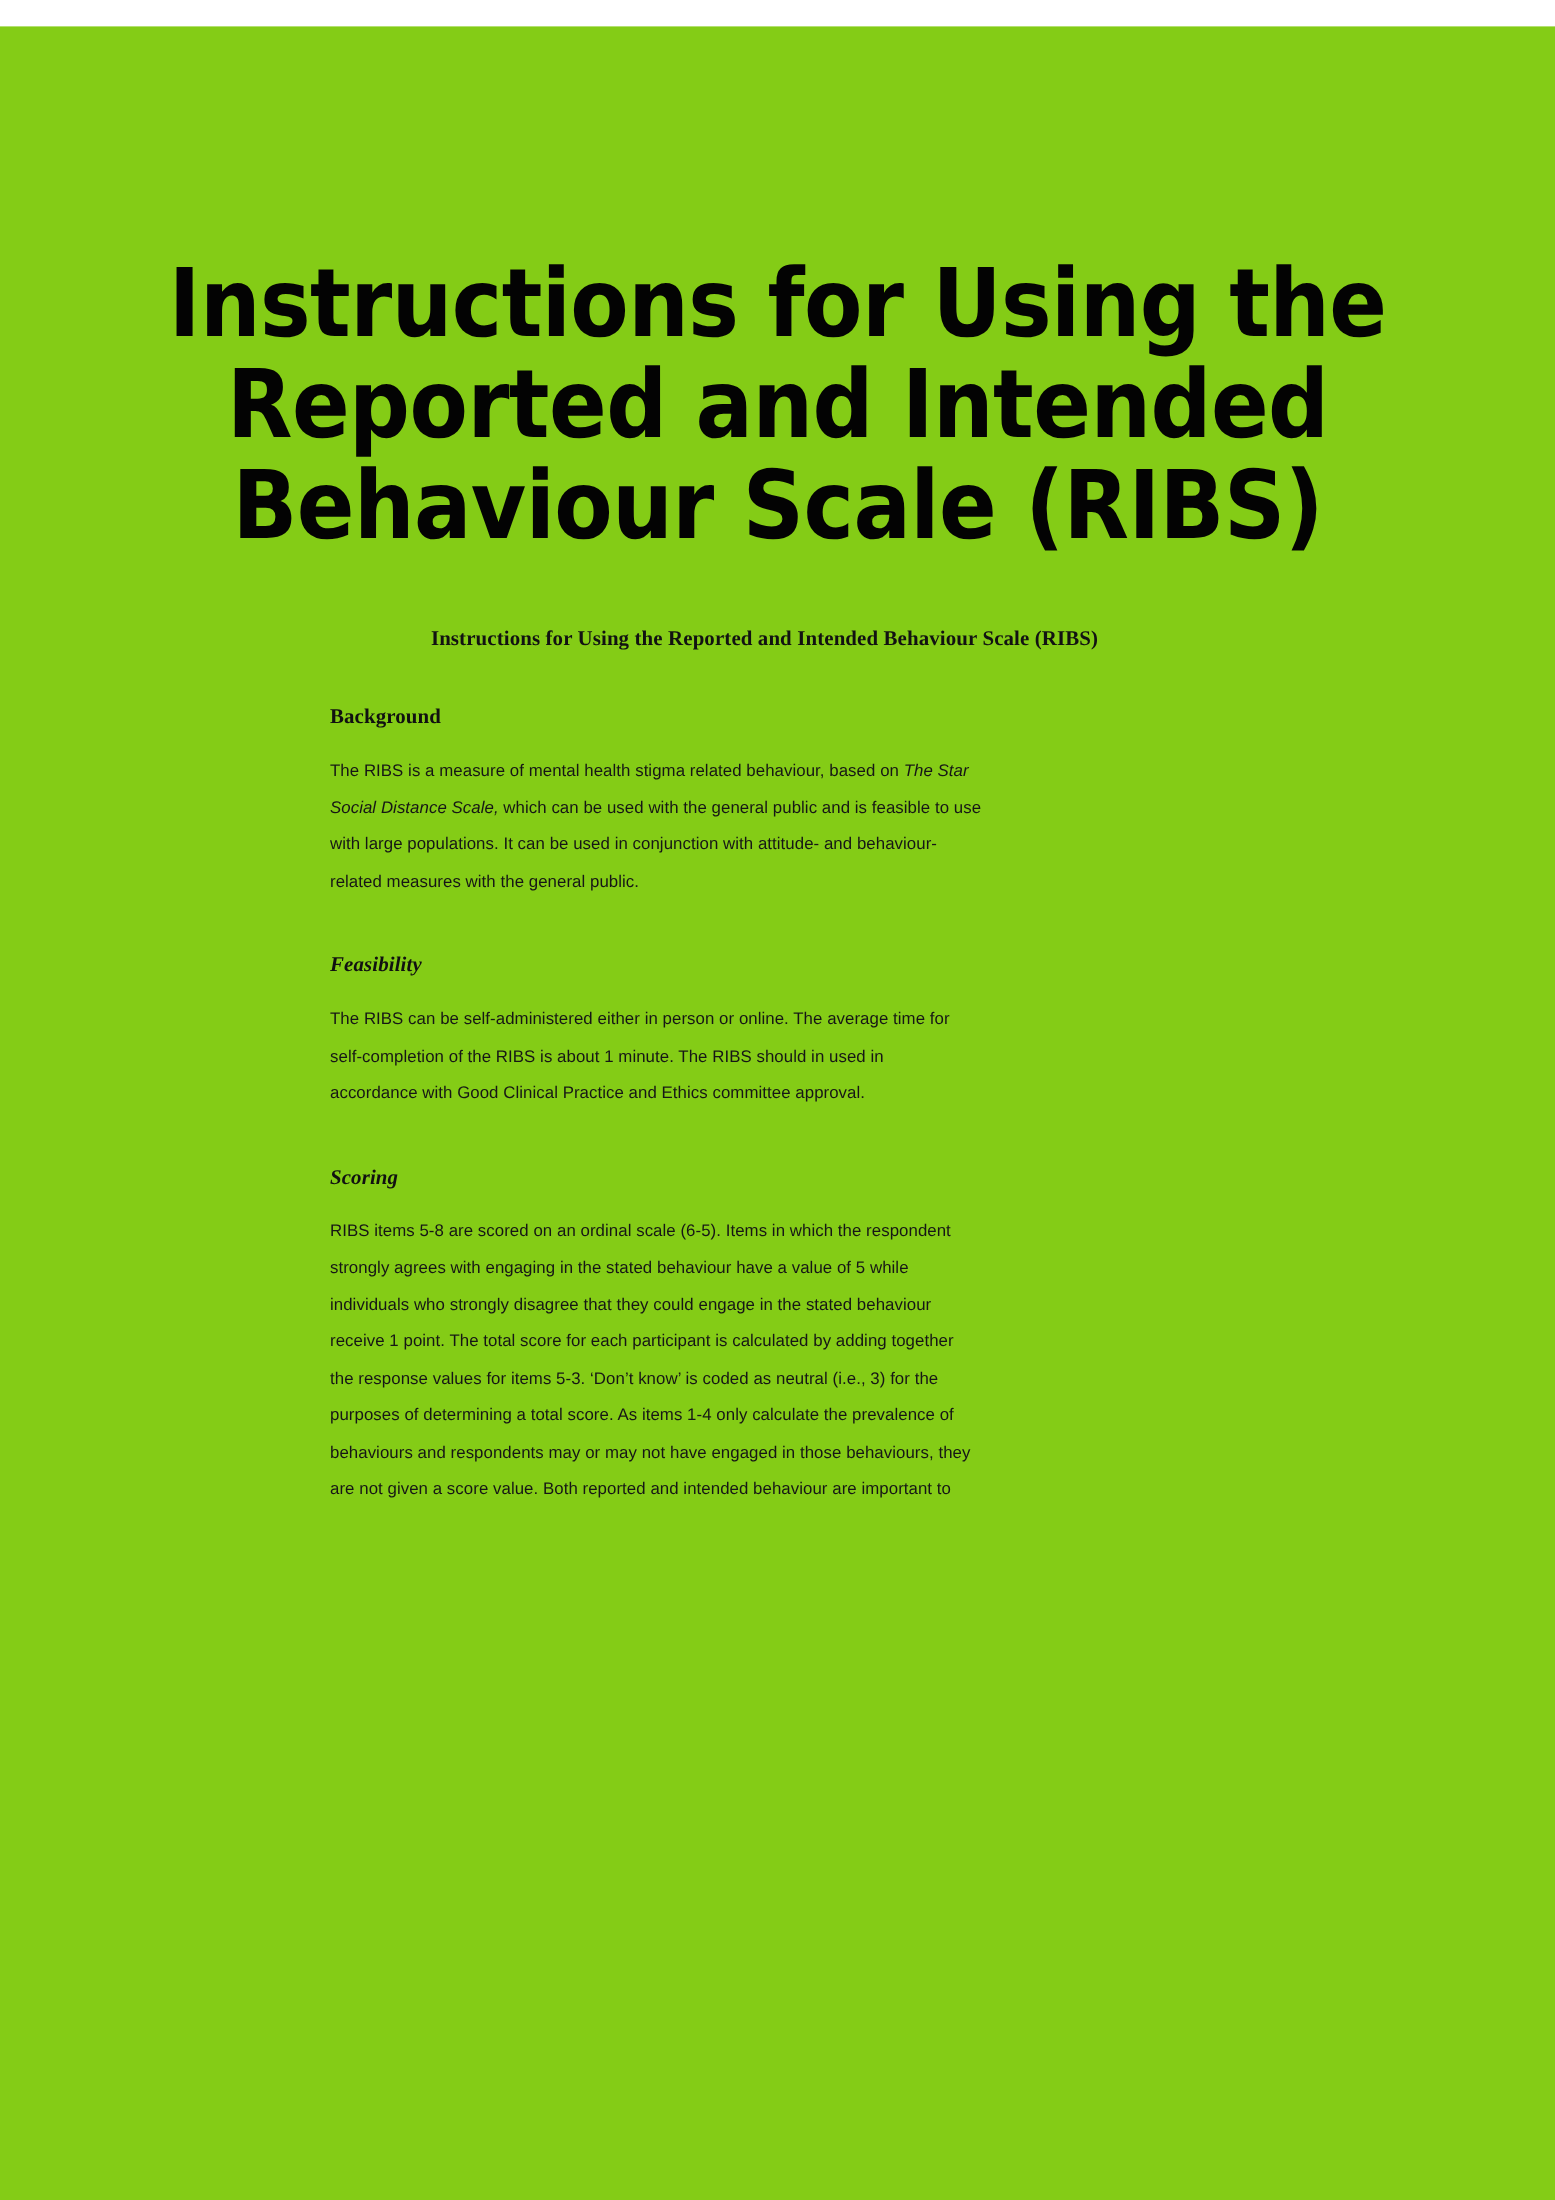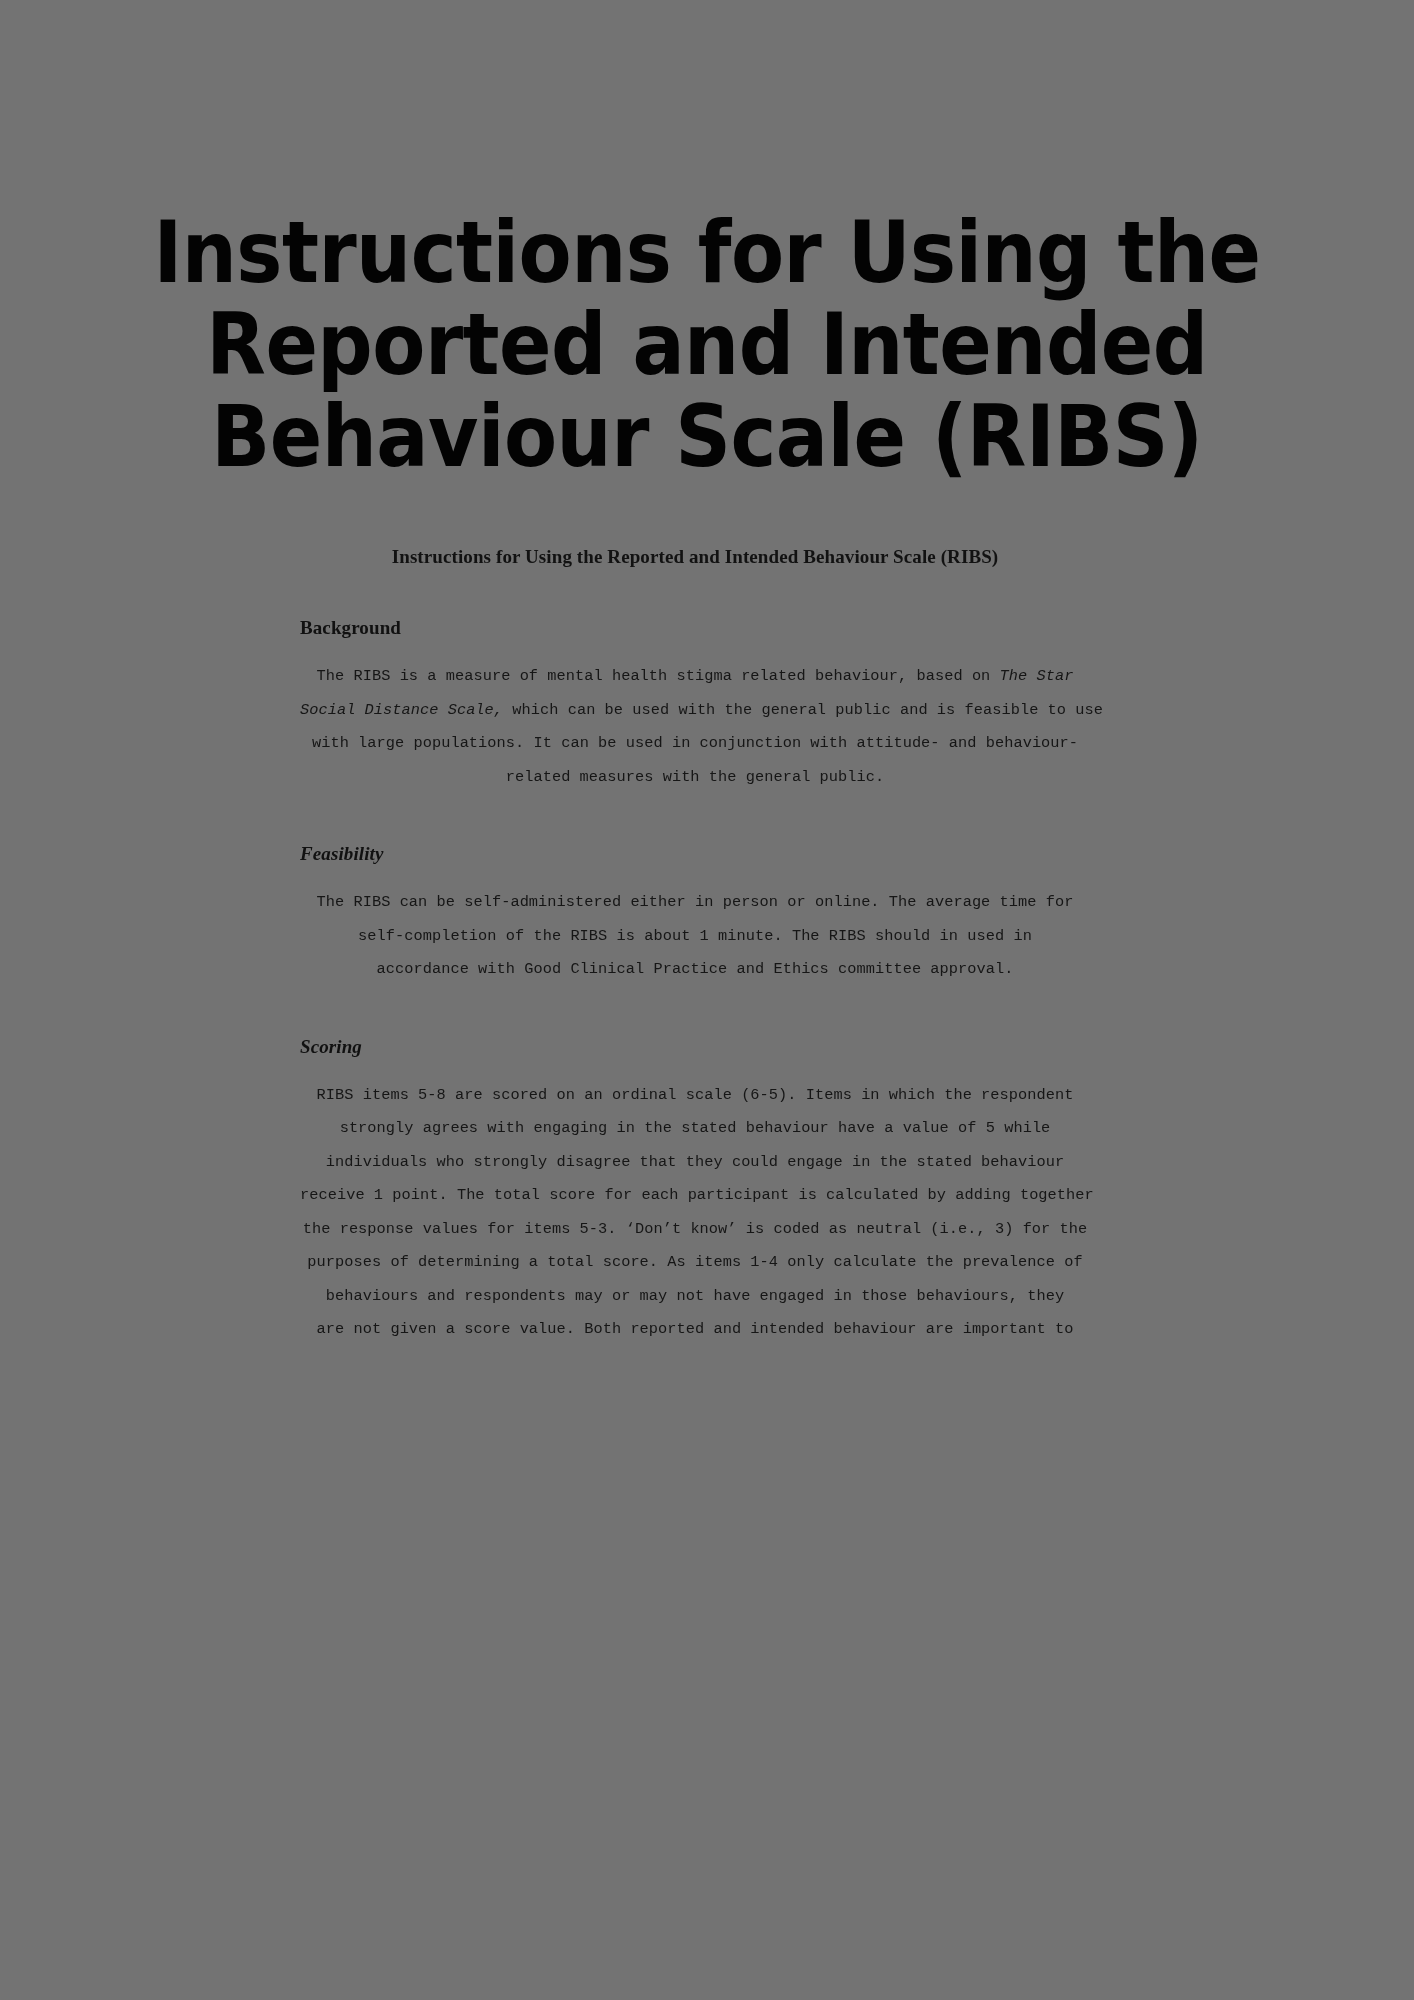--- a/index.html
+++ b/index.html
@@ -12,21 +12,22 @@
     height: 2000px;
     position: relative;
     font-family: "Liberation Serif", serif;
     color: #000000;
     overflow: hidden;
   }
 
   .page {
     position: absolute;
     inset: 0;
-    background: #737373;
+    background: #84cc16;
+    margin-top: 24px;
   }
 
   
   .headline-block {
     position: absolute;
     left: 112px;
     top: 206px;
     width: 1190px;
   }
   .headline {
@@ -72,27 +73,27 @@
     line-height: 20px;
     color: #111111;
     margin: 0 0 22px 0;
     letter-spacing: 0.1px;
   }
   .sec-head.italic {
     font-style: italic;
   }
 
   .sec-body {
-    font-family: Liberation Mono, monospace;
+    font-family: Liberation Sans, sans-serif;
     font-weight: 400;
     font-size: 15.3px;
     line-height: 33.5px;
     color: #161616;
     margin: 0;
-    text-align: center;
+    text-align: left;
     letter-spacing: 0.05px;
   }
   .sec-body em {
     font-style: italic;
   }
   .line {
     display: block;
     white-space: pre;
   }
 </style>

